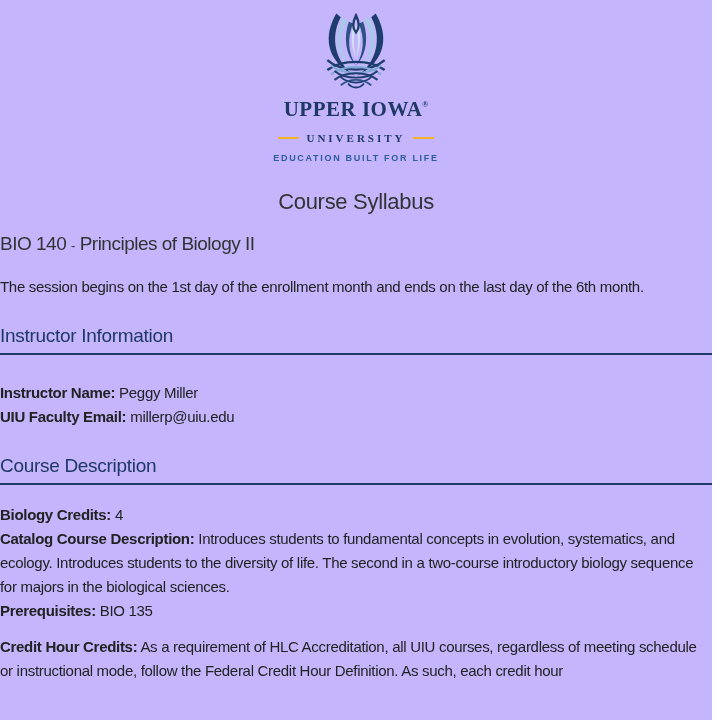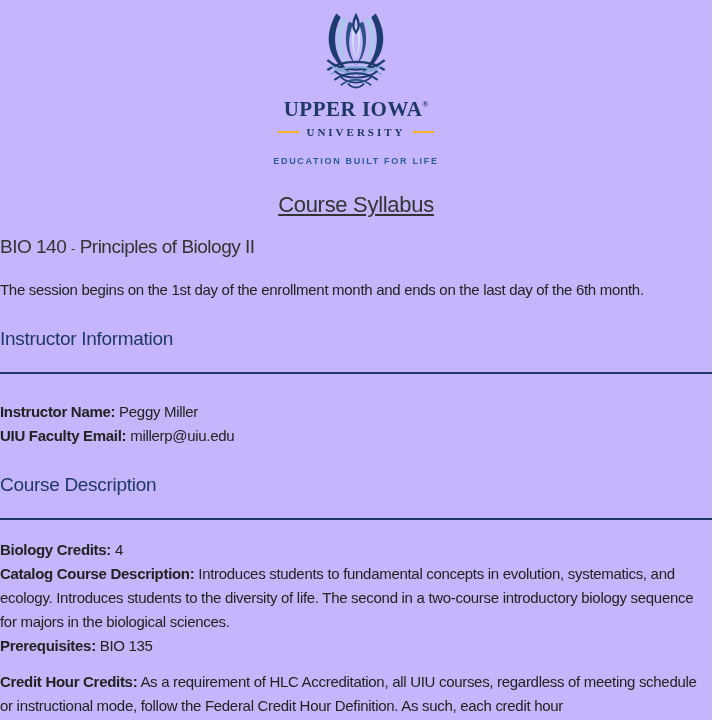--- a/index.html
+++ b/index.html
@@ -22,59 +22,58 @@
     font-weight: bold;
     font-size: 21px;
     letter-spacing: 0.5px;
     color: #1f3864;
     line-height: 1.05;
     margin-top: 2px;
   }
   .wordmark .reg { font-size: 8px; vertical-align: 9px; letter-spacing: 0; }
   .university-row {
     display: flex; align-items: center; justify-content: center;
-    gap: 7px; margin-top: 6px;
+    gap: 7px; margin-top: 12px;
   }
   .gold-dash { display: inline-block; width: 21px; height: 2px; background: #f0b323; }
   .university-text {
     font-family: "Liberation Serif", serif;
     font-weight: bold;
     font-size: 11px;
     letter-spacing: 3px;
     color: #1f3864;
   }
   .tagline {
-    margin-top: 18px;
+    margin-top: 9px;
     font-size: 9px;
     font-weight: bold;
     letter-spacing: 1.7px;
     color: #2d5b9e;
   }
 
   
   h1.doc-title {
     margin: 26px 16px 0;
     font-size: 22px;
     font-weight: 400;
     letter-spacing: -0.3px;
     text-align: center;
     color: #333333;
-    text-decoration: underline;
   }
   h2.course-title {
     margin: 18px 0 0;
     font-size: 19px;
     font-weight: 400;
     letter-spacing: -0.5px;
     color: #333333;
   }
   h2.course-title .sep { font-size: 13px; }
   h3.section-heading {
     margin: 26px 0 0;
-    padding-bottom: 22px;
+    padding-bottom: 6px;
     font-size: 19px;
     font-weight: 400;
     letter-spacing: -0.3px;
     color: #1f3864;
     border-bottom: 2px solid #1f3864;
   }
 
   
   .body-text, .field-block, .para-block {
     font-size: 15px;

